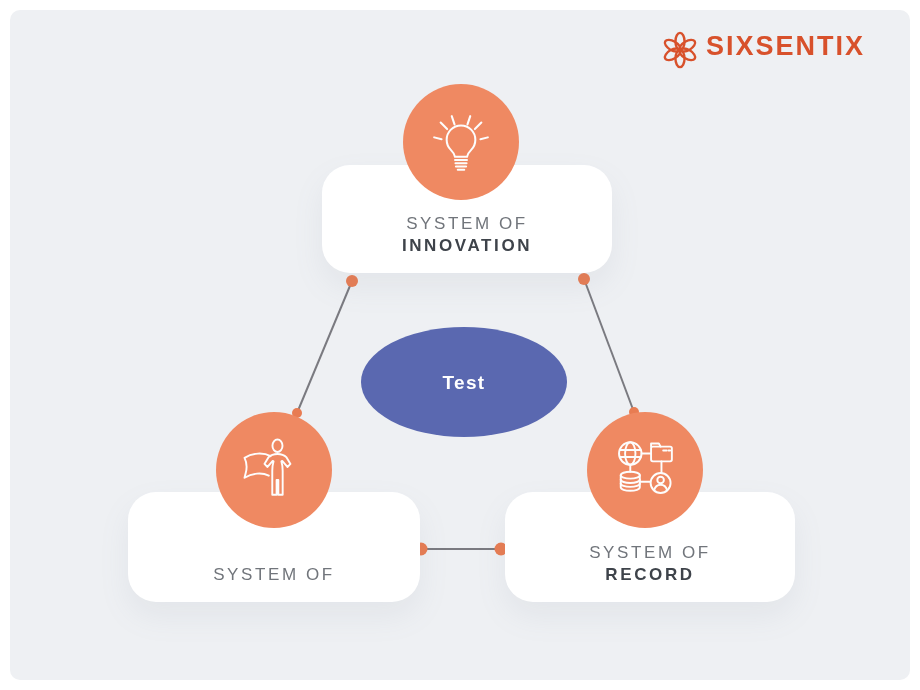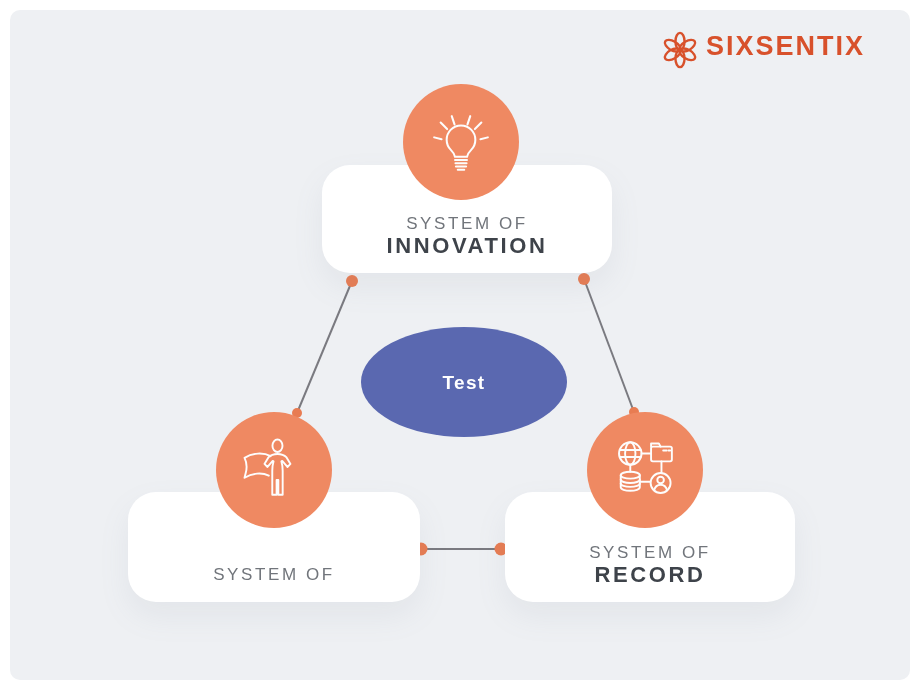--- a/index.html
+++ b/index.html
@@ -29,21 +29,21 @@
   }
   .badge svg{display:block;}
   
   .card{
     position:absolute;background:#ffffff;border-radius:28px;
     box-shadow:0 14px 30px rgba(125,135,155,0.10);
     display:flex;flex-direction:column;justify-content:flex-end;align-items:center;
     padding-bottom:16px;box-sizing:border-box;text-align:center;
   }
   .card .l1{color:#71757B;font-size:17px;letter-spacing:2.6px;line-height:22px;}
-  .card .l2{color:#3E434A;font-size:22px;font-weight:700;letter-spacing:2.6px;line-height:22px;}
+  .card .l2{color:#3E434A;font-size:17px;font-weight:700;letter-spacing:2.6px;line-height:22px;}
   .card-innovation{left:322px;top:165px;width:290px;height:108px;}
   .card-differentiation{left:128px;top:492px;width:292px;height:110px;}
   .card-record{left:505px;top:492px;width:290px;height:110px;}
   .badge-innovation{left:403px;top:84px;}
   .badge-differentiation{left:216px;top:412px;}
   .badge-record{left:587px;top:412px;}
   
   .center-ellipse{
     position:absolute;left:361px;top:327px;width:206px;height:110px;
     background:#5A68B0;border-radius:50%;

